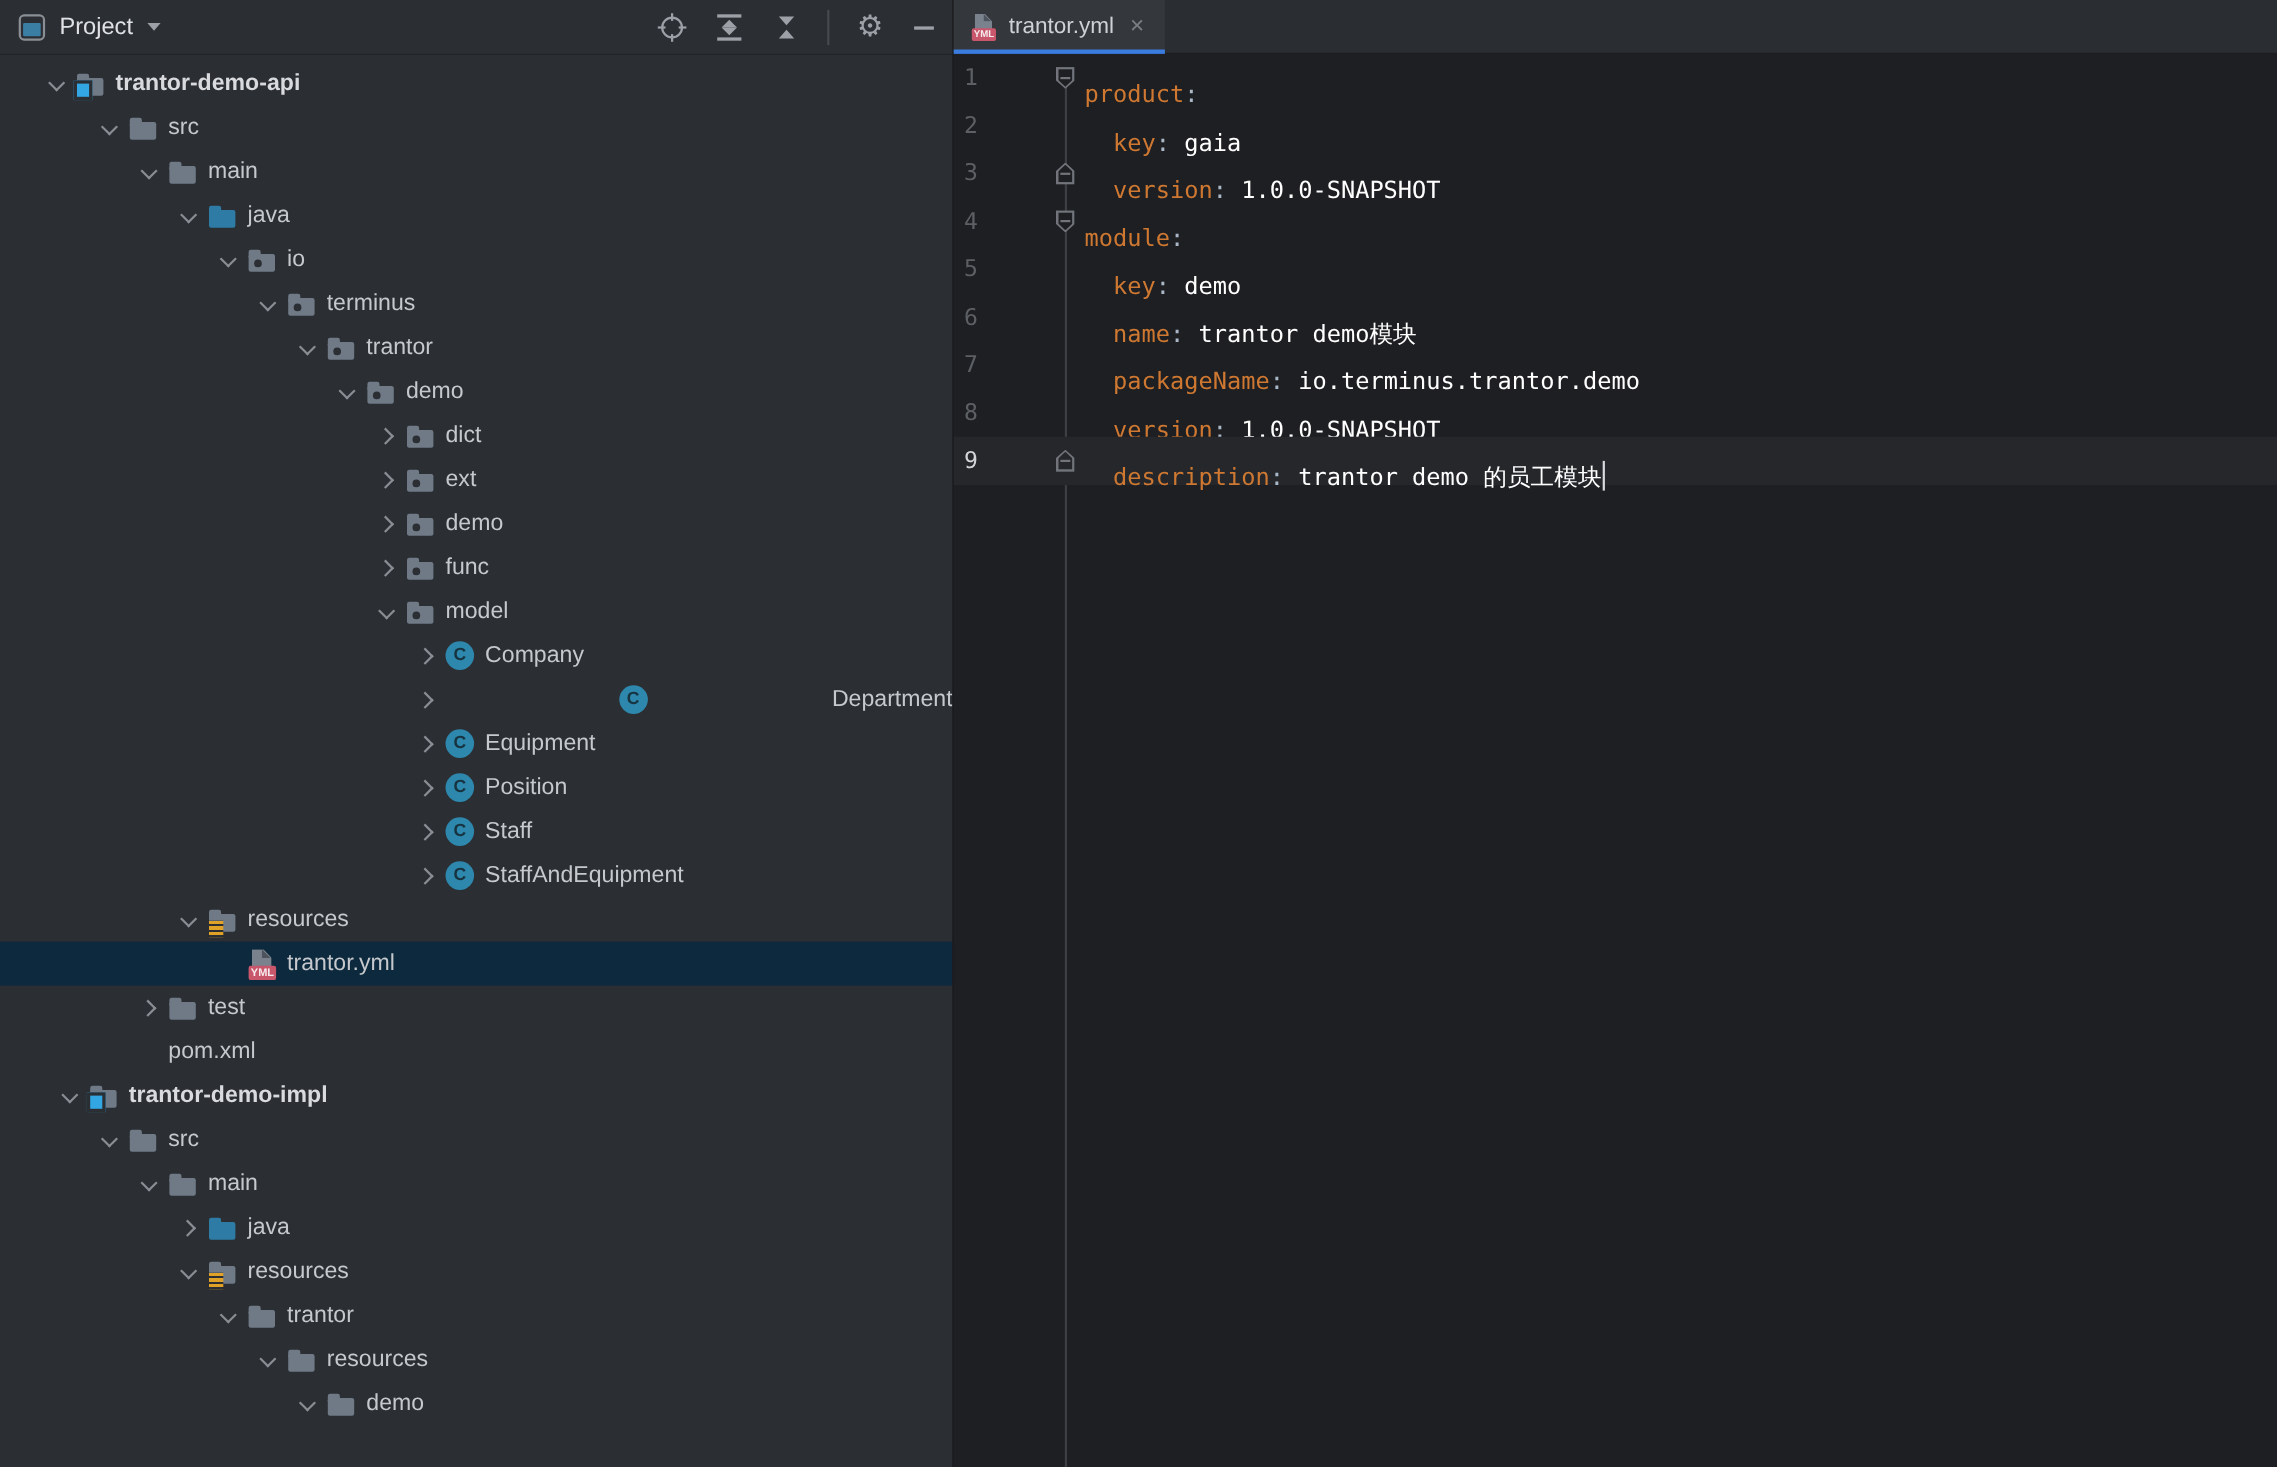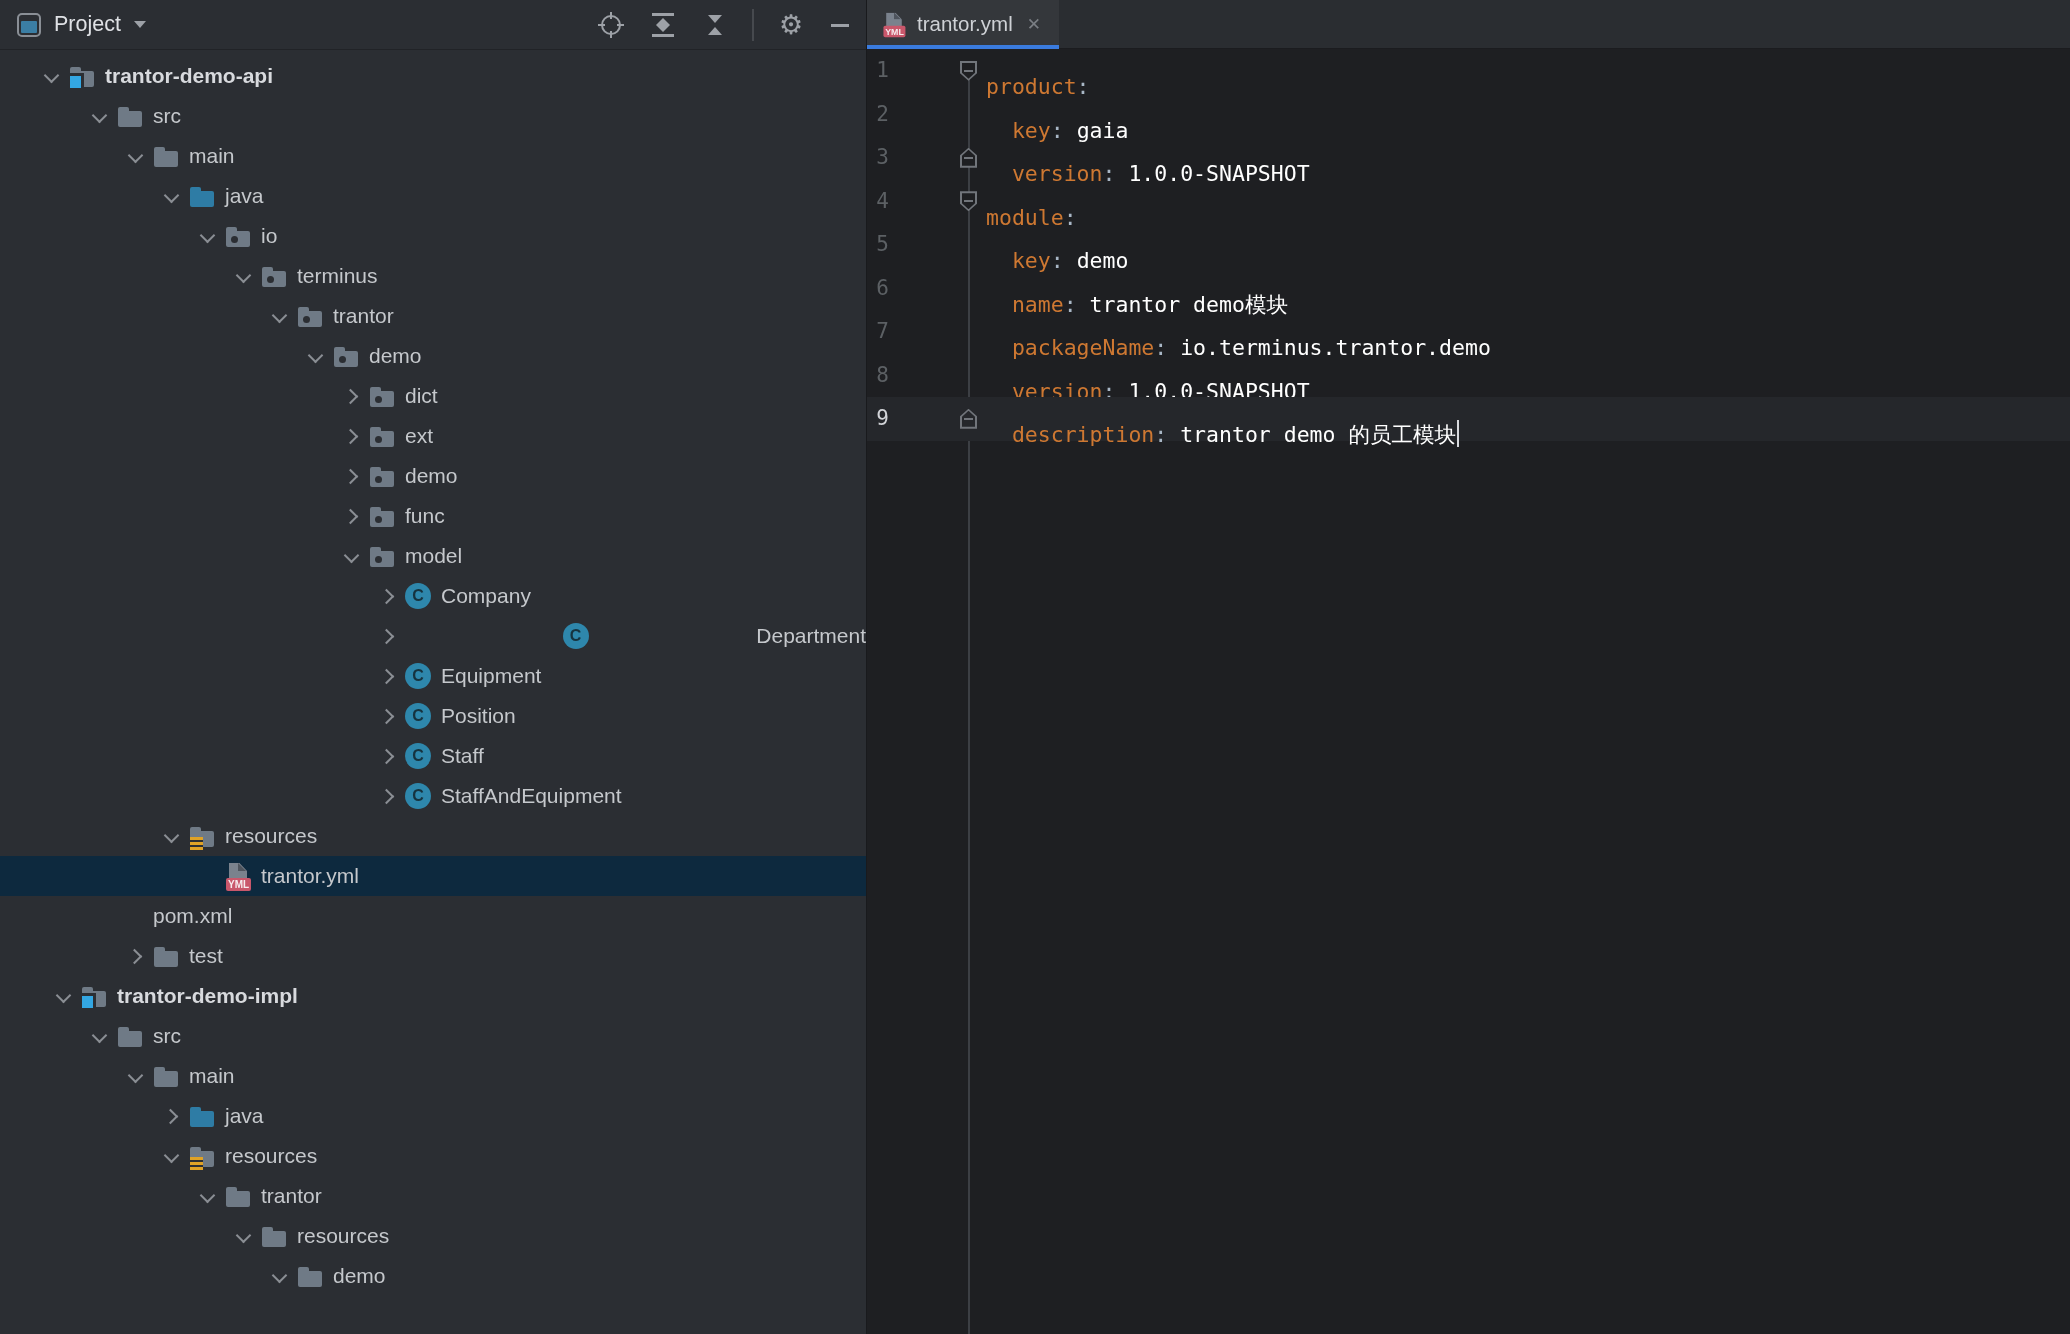--- a/index.html
+++ b/index.html
@@ -253,29 +253,29 @@
       </div>
       <div class="row selected" style="padding-left: 196px;">
         <span class="chev hidden"></span>
         <span class="ico yaml-file">
           <i class="page"></i>
           <i class="page-fold"></i>
           <b class="yml-b">YML</b>
         </span>
         <span class="lbl">trantor.yml</span>
       </div>
+      <div class="row" style="padding-left: 124px;">
+        <span class="chev collapsed"></span>
+        <span class="ico folder f-body"></span>
+        <span class="lbl">test</span>
+      </div>
       <div class="row" style="padding-left: 88px;">
         <span class="chev hidden"></span>
         <span class="ico maven-file"></span>
         <span class="lbl">pom.xml</span>
-      </div>
-      <div class="row" style="padding-left: 124px;">
-        <span class="chev collapsed"></span>
-        <span class="ico folder f-body"></span>
-        <span class="lbl">test</span>
       </div>
       <div class="row" style="padding-left: 52px;">
         <span class="chev"></span>
         <span class="ico module f-body">
           <i class="badge-module"></i>
         </span>
         <span class="lbl bold">trantor-demo-impl</span>
       </div>
       <div class="row" style="padding-left: 88px;">
         <span class="chev"></span>

